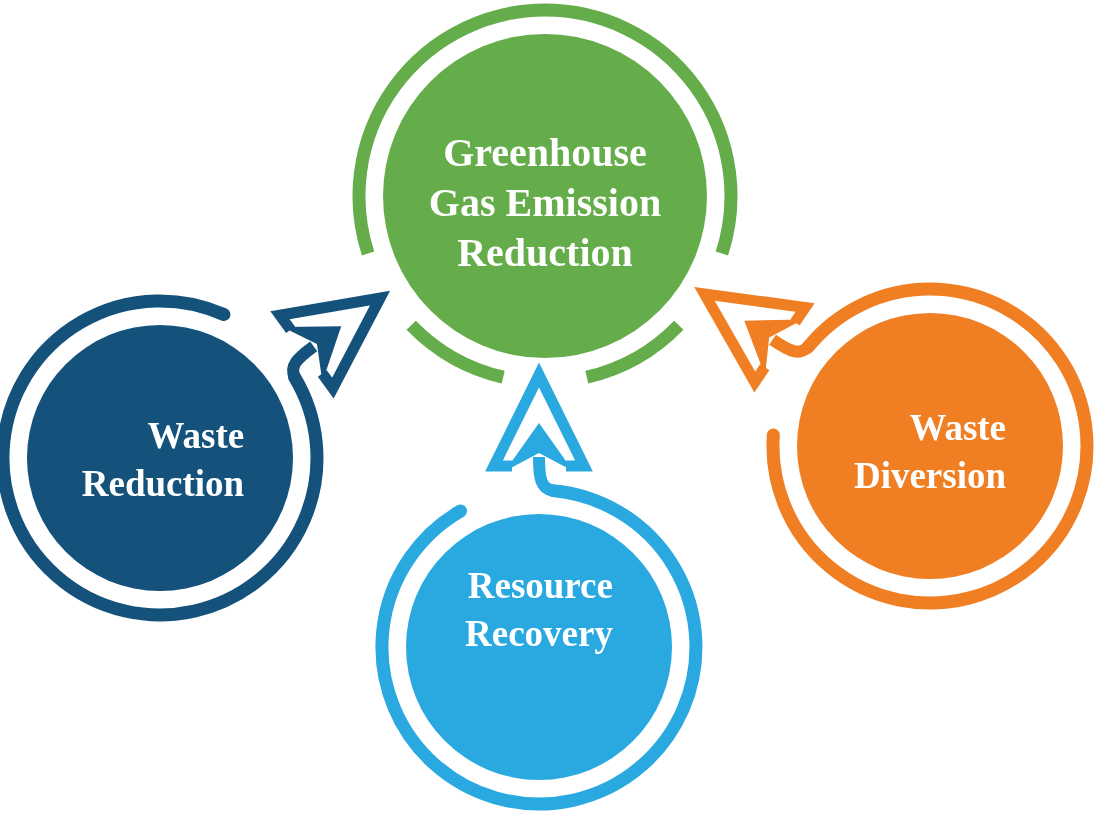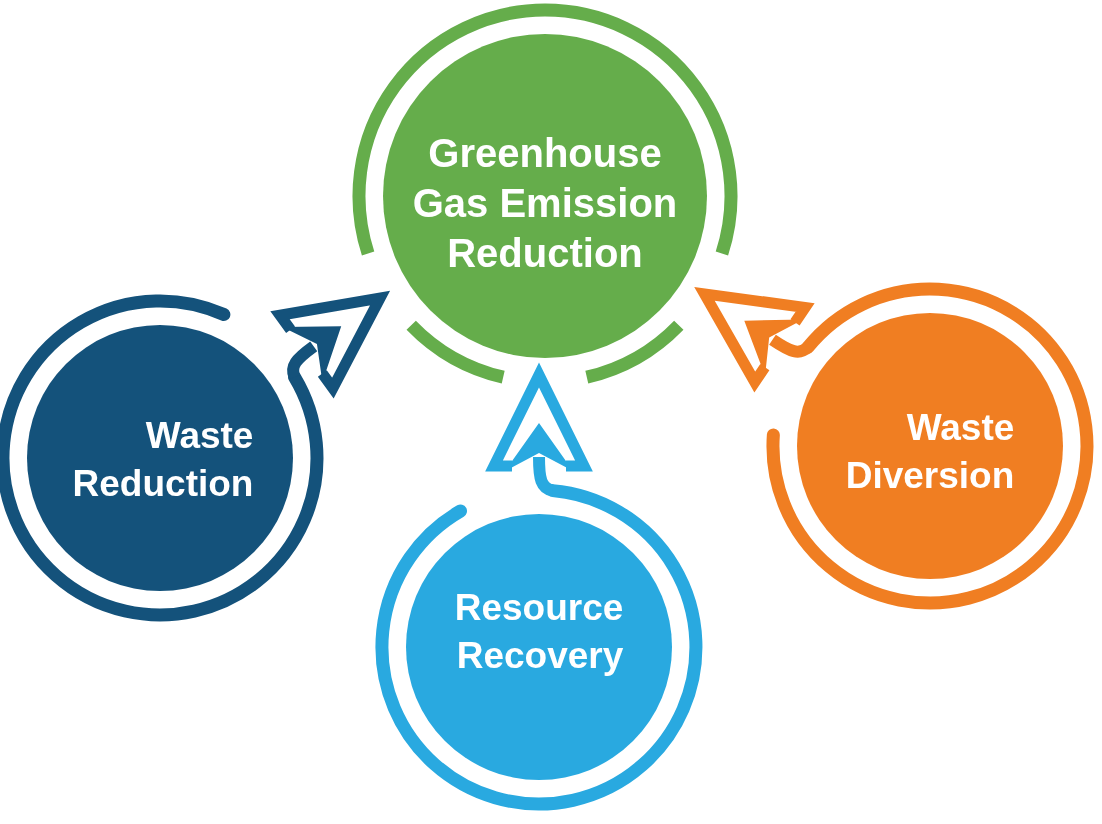--- a/index.html
+++ b/index.html
@@ -2,21 +2,21 @@
 <html><head>
 <meta charset="utf-8">
 <style>
   html, body { margin: 0; padding: 0; background: #ffffff; }
   .stage {
     position: relative;
     width: 1102px;
     height: 824px;
     background: #ffffff;
     overflow: hidden;
-    font-family: Liberation Sans, sans-serif;
+    font-family: Liberation Serif, serif;
     border-radius: 21px;
   }
   .diagram-svg { position: absolute; left: 0; top: 0; }
   .label {
     position: absolute;
     transform: translate(-50%, -50%);
     text-align: center;
     color: #ffffff;
     font-weight: 700;
     white-space: pre-line;
@@ -72,19 +72,19 @@
     </g>
   </svg>
 
   <div class="label label-center" style="left:545px; top:203px;">Greenhouse
 Gas Emission
 Reduction</div>
 
   <div class="label label-satellite" style="left:163px; top:460px;">Waste
 Reduction</div>
 
-  <div class="label label-satellite" style="left:539px; top:632px;">Resource
+  <div class="label label-satellite" style="left:539px; top:610px;">Resource
 Recovery</div>
 
   <div class="label label-satellite" style="left:930px; top:452px;">Waste
 Diversion</div>
 
 </div>
 
 </body></html>

